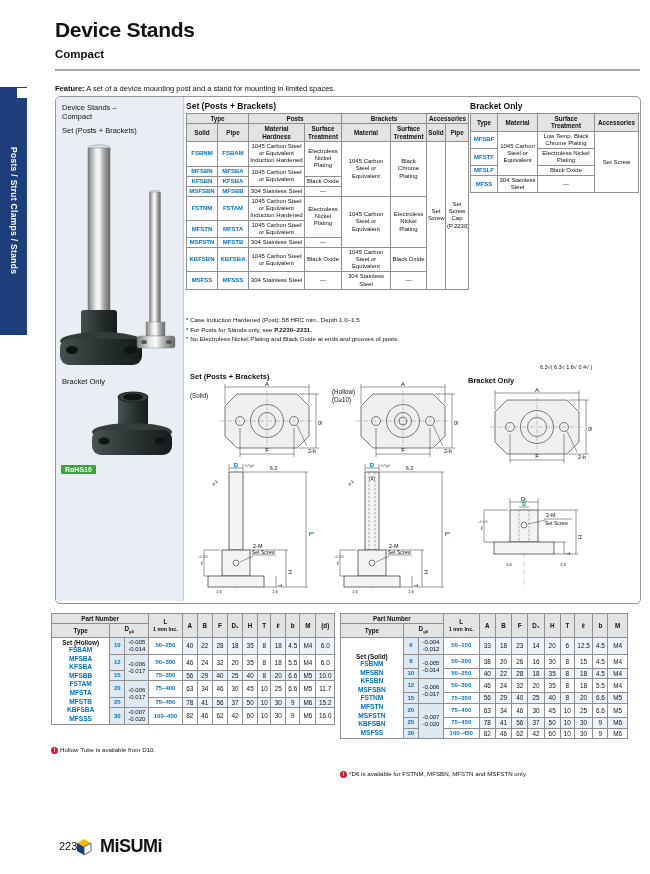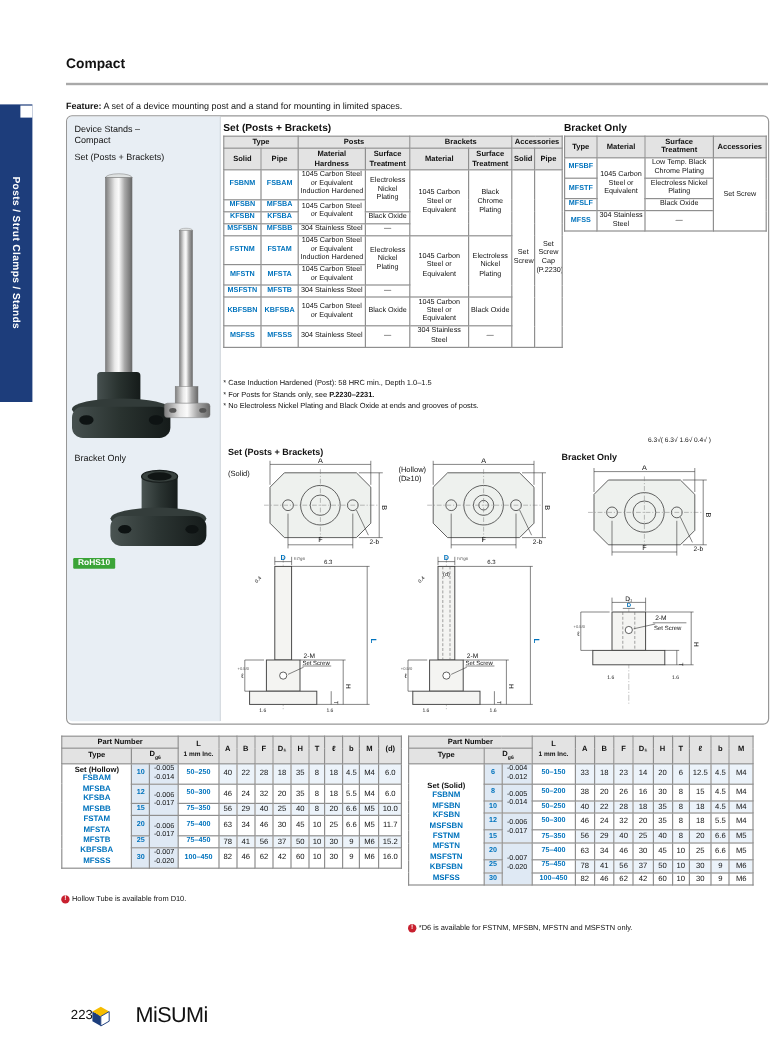--- a/index.html
+++ b/index.html
@@ -46,34 +46,35 @@
   .noteline{font-size:6.2px;}
   .noteicon{display:inline-block;width:7px;height:7px;border-radius:50%;
      background:#c8202f;color:#fff;font-size:5.5px;line-height:7px;text-align:center;
      font-weight:bold;vertical-align:middle;margin-right:2px;}
   
   .dtitle{font-size:7.5px;font-weight:bold;}
   .dsub{font-size:6.3px;line-height:1.3;}
   svg text{font-family:"Liberation Sans",sans-serif;}
   
   #pgnum{left:31px;top:840px;font-size:11px;font-weight:normal;margin-left:28px;}
-  #brand{left:113px;top:836px;font-size:18px;font-weight:normal;letter-spacing:-.5px;}
+  #brand{left:100px;top:836px;font-size:18px;font-weight:bold;letter-spacing:-.5px;}
   #moretxt{left:0;top:841px;width:640px;text-align:right;font-size:10.5px;}
   #moretxt a{color:#0054a6;font-weight:bold;text-decoration:none;}
 </style>
 </head>
 <body>
 
 <div id="page">
 
   <div class="abs" id="sidetab">
     <div class="vtxt">Posts / Strut Clamps / Stands</div>
   </div>
   <div class="abs" id="tabnotch"></div>
 
+  <div class="abs" id="title">Device Stands</div>
   <div class="abs" id="subtitle">Compact</div>
   <div class="abs" id="rule"></div>
   <div class="abs" id="feature"><span class="b">Feature:</span><span> A set of a device mounting post and a stand for mounting in limited spaces.</span></div>
 
   <div class="abs" id="mainbox"></div>
   <div class="abs" id="leftpanel"></div>
 
   <div class="abs paneltxt" style="left:62px;top:103px;">
     <div>Device Stands –</div>
     <div>Compact</div>

